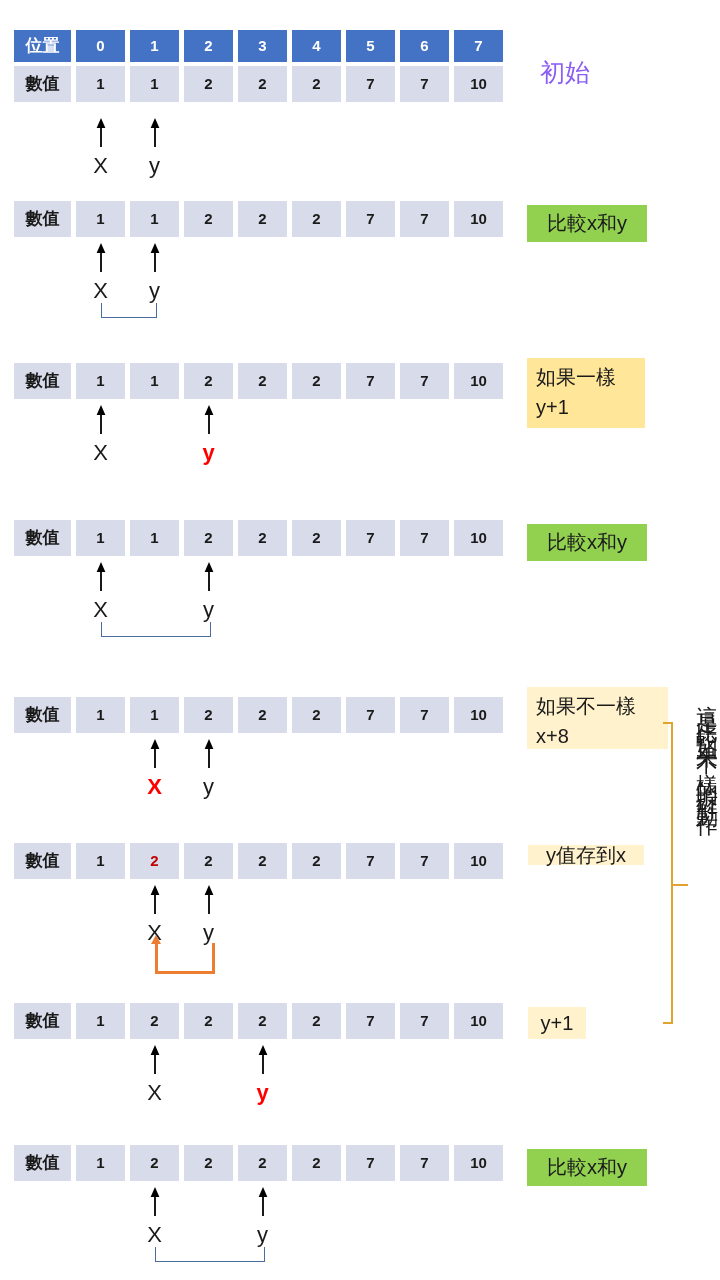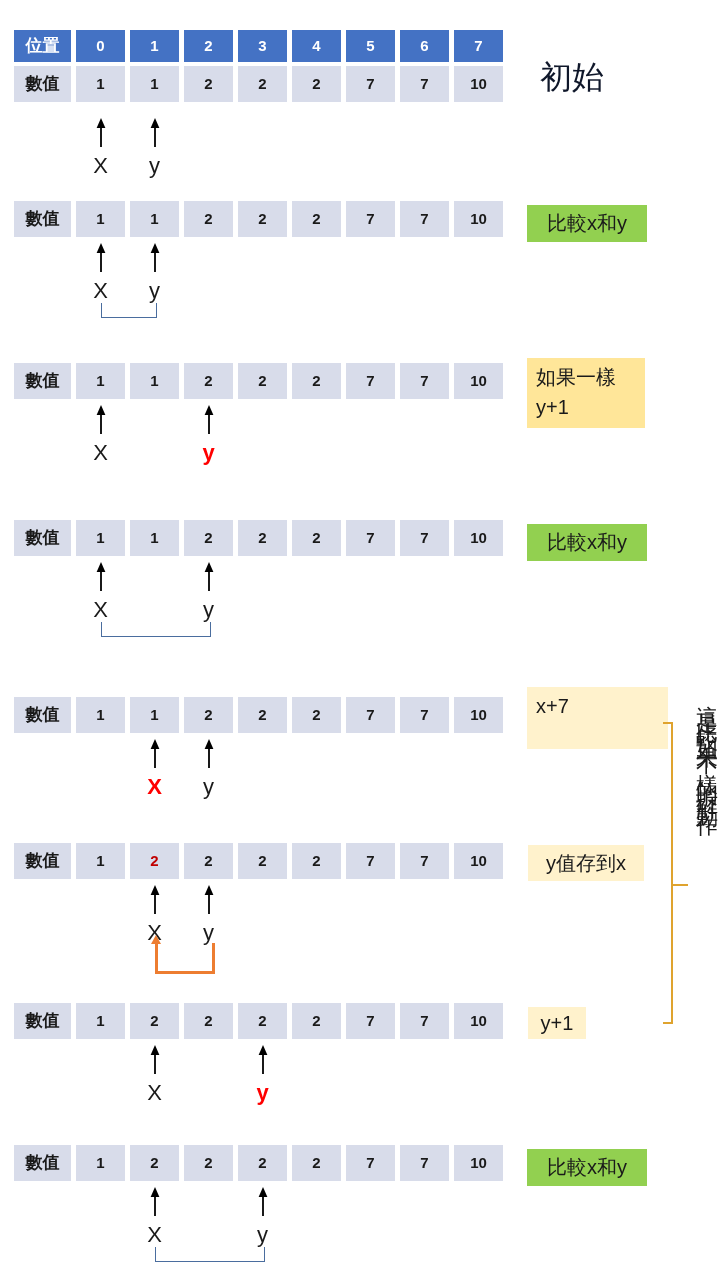--- a/index.html
+++ b/index.html
@@ -17,21 +17,21 @@
   .pointer{position:absolute;width:44px;text-align:center;}
   .pointer .ptr-label{font-size:22px;line-height:24px;margin-top:2px;}
   .pointer.red .ptr-label{color:#FF0000;font-weight:700;}
   .cmp-bracket{position:absolute;height:14px;
     border-left:1.5px solid #4a6d9e;border-right:1.5px solid #4a6d9e;border-bottom:1.5px solid #4a6d9e;}
   .copy-conn{position:absolute;height:28px;
     border-left:3px solid #ED7D31;border-right:3px solid #ED7D31;border-bottom:3px solid #ED7D31;}
   .copy-conn::before{content:"";position:absolute;left:-7px;top:-8px;width:0;height:0;
     border-left:5.5px solid transparent;border-right:5.5px solid transparent;border-bottom:9px solid #ED7D31;}
   .caption{position:absolute;font-size:20px;box-sizing:border-box;}
-  .caption.plain{font-size:32px;color:#0f172a;}
+  .caption.plain{font-size:25px;color:#8b5cf6;}
   .caption.green{display:flex;align-items:center;justify-content:center;}
   .caption.gold,.caption.lightgold{padding:4px 9px;line-height:30px;}
   .caption.small{padding:0;display:flex;align-items:center;justify-content:center;line-height:normal;}
   .vnote{position:absolute;left:692px;top:687px;writing-mode:vertical-rl;
     font-size:22px;letter-spacing:8.5px;color:#1a1a1a;}
   .brace-part{position:absolute;}
   .brace-vert{left:671px;top:722px;height:302px;width:0;border-left:2.5px solid #DFA32E;}
   .brace-hook-top{left:663px;top:722px;width:9px;height:0;border-top:2.5px solid #DFA32E;}
   .brace-hook-bottom{left:663px;top:1021.5px;width:9px;height:0;border-top:2.5px solid #DFA32E;}
   .brace-tick{left:671px;top:884px;width:17px;height:0;border-top:2.5px solid #DFA32E;}
@@ -165,21 +165,22 @@
         </div>
         <div class="pointer red" style="left: 132.5px; top: 739px;"><svg width="12" height="30">
             <line x1="6" y1="29" x2="6" y2="7" stroke="#000" stroke-width="1.8"></line>
             <polygon points="6,0 1.6,10 10.4,10" fill="#000"></polygon>
           </svg><div class="ptr-label">X</div></div>
         <div class="pointer" style="left: 186.5px; top: 739px;"><svg width="12" height="30">
             <line x1="6" y1="29" x2="6" y2="7" stroke="#000" stroke-width="1.8"></line>
             <polygon points="6,0 1.6,10 10.4,10" fill="#000"></polygon>
           </svg><div class="ptr-label">y</div></div>
         <div class="caption lightgold" style="left: 527px; top: 687px; width: 141px; height: 62px; background: rgb(255, 242, 204);">
-          <div>x+7</div>
+          <div>如果不一樣</div>
+          <div>x+8</div>
         </div>
       </div>
       <div class="section">
         <div class="trow val" style="top: 843px;">
           <div class="tcell label-cell">數值</div>
           <div class="tcell data-cell">1</div>
           <div class="tcell data-cell" style="color: rgb(192, 0, 0);">2</div>
           <div class="tcell data-cell">2</div>
           <div class="tcell data-cell">2</div>
           <div class="tcell data-cell">2</div>
@@ -189,21 +190,21 @@
         </div>
         <div class="pointer" style="left: 132.5px; top: 885px;"><svg width="12" height="30">
             <line x1="6" y1="29" x2="6" y2="7" stroke="#000" stroke-width="1.8"></line>
             <polygon points="6,0 1.6,10 10.4,10" fill="#000"></polygon>
           </svg><div class="ptr-label">X</div></div>
         <div class="pointer" style="left: 186.5px; top: 885px;"><svg width="12" height="30">
             <line x1="6" y1="29" x2="6" y2="7" stroke="#000" stroke-width="1.8"></line>
             <polygon points="6,0 1.6,10 10.4,10" fill="#000"></polygon>
           </svg><div class="ptr-label">y</div></div>
         <div class="copy-conn" style="left: 154.5px; width: 54px; top: 943px;"></div>
-        <div class="caption small" style="left: 528px; top: 845px; width: 116px; height: 36px; background: rgb(255, 242, 204);">
+        <div class="caption small" style="left: 528px; top: 845px; width: 116px; height: 20px; background: rgb(255, 242, 204);">
           <div>y值存到x</div>
         </div>
       </div>
       <div class="section">
         <div class="trow val" style="top: 1003px;">
           <div class="tcell label-cell">數值</div>
           <div class="tcell data-cell">1</div>
           <div class="tcell data-cell">2</div>
           <div class="tcell data-cell">2</div>
           <div class="tcell data-cell">2</div>

